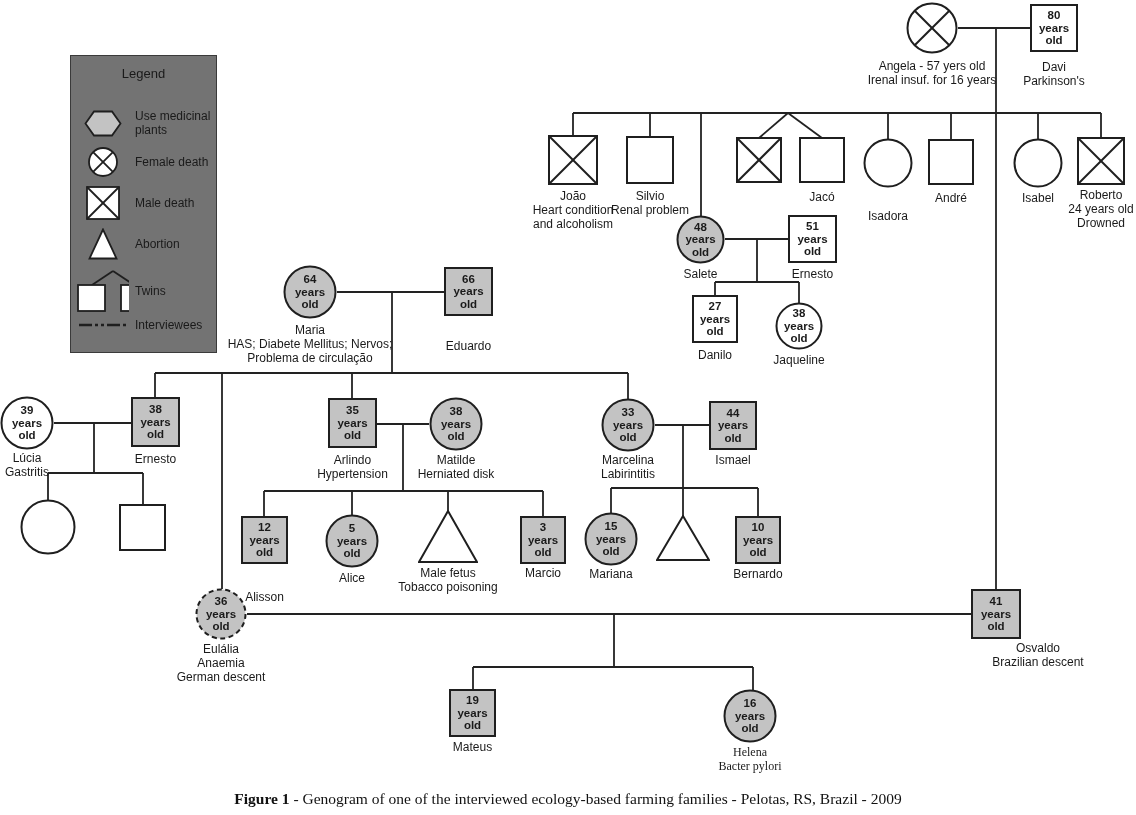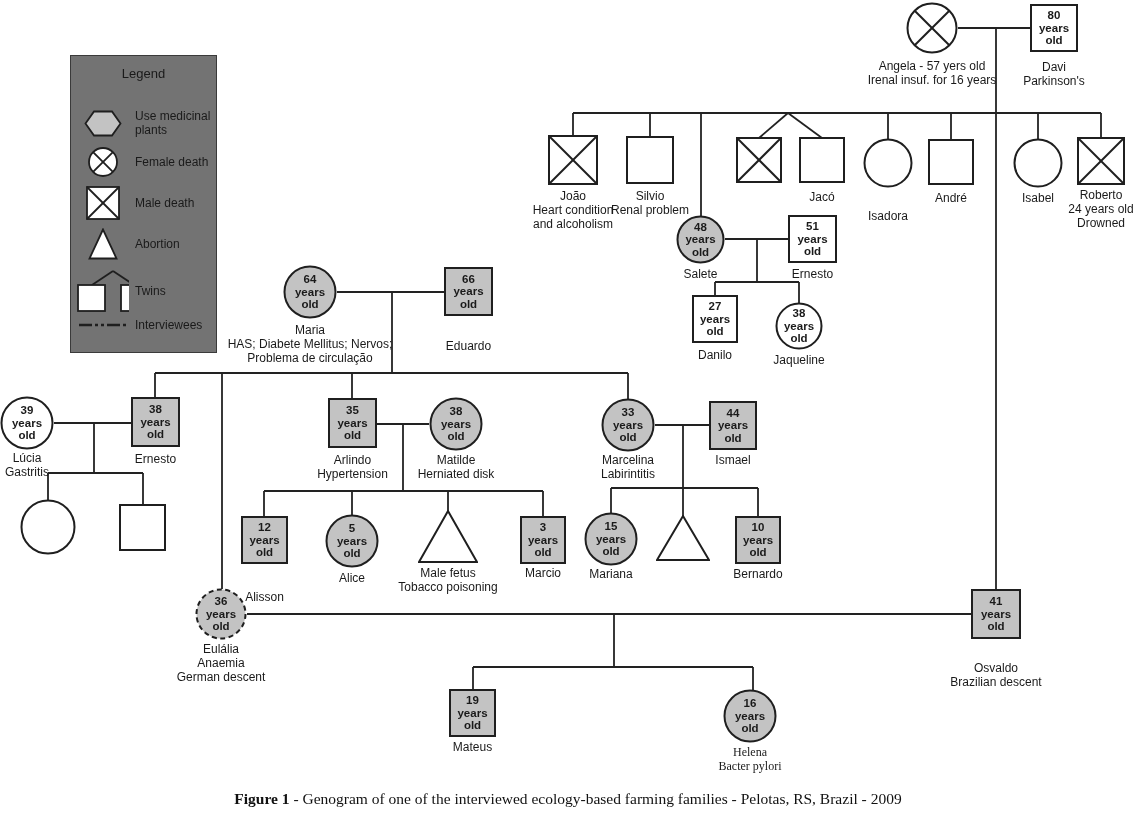--- a/index.html
+++ b/index.html
@@ -346,21 +346,21 @@
 Anaemia
 German descent</div>
       <div class="person" style="left: 971px; top: 589px; width: 50px; height: 50px;">
         <svg width="50" height="50">
           <rect stroke="#1f1f1f" stroke-width="2" fill="#c3c3c3" x="1" y="1" width="48" height="48"></rect>
         </svg>
         <div class="age">41
 years
 old</div>
       </div>
-      <div class="plabel" style="left: 926px; top: 641px; width: 140px; margin-top: 20px;">Osvaldo
+      <div class="plabel" style="left: 968px; top: 641px; width: 140px;">Osvaldo
 Brazilian descent</div>
       <div class="person" style="left: 449px; top: 689px; width: 47px; height: 48px;">
         <svg width="47" height="48">
           <rect stroke="#1f1f1f" stroke-width="2" fill="#c3c3c3" x="1" y="1" width="45" height="46"></rect>
         </svg>
         <div class="age">19
 years
 old</div>
       </div>
       <div class="plabel" style="left: 422.5px; top: 740px; width: 100px;">Mateus</div>

